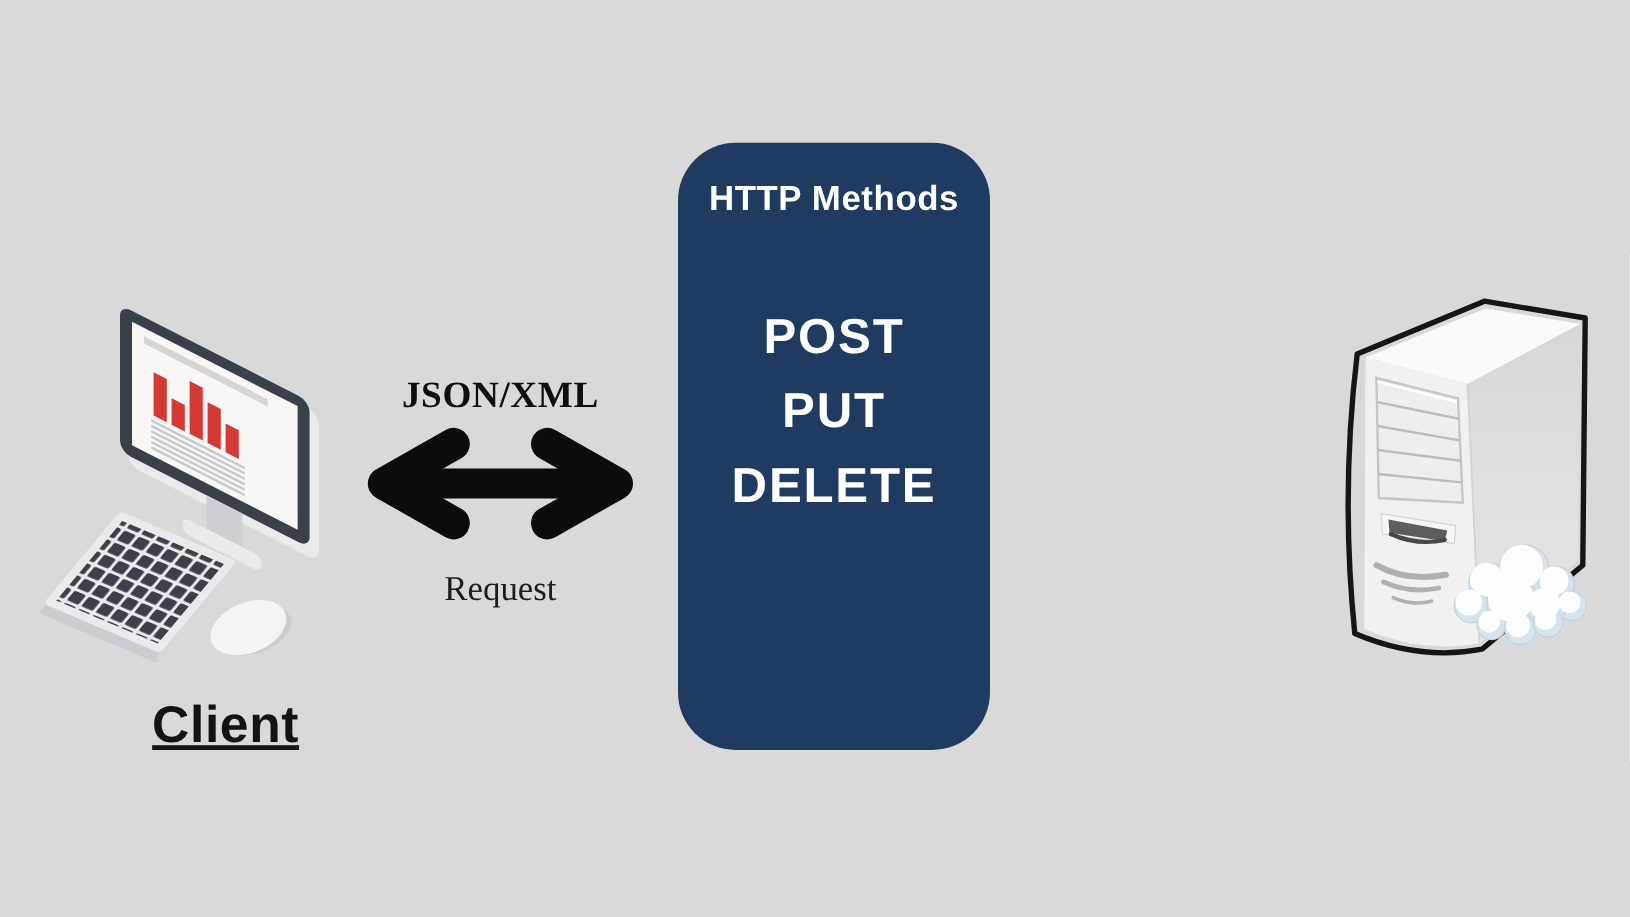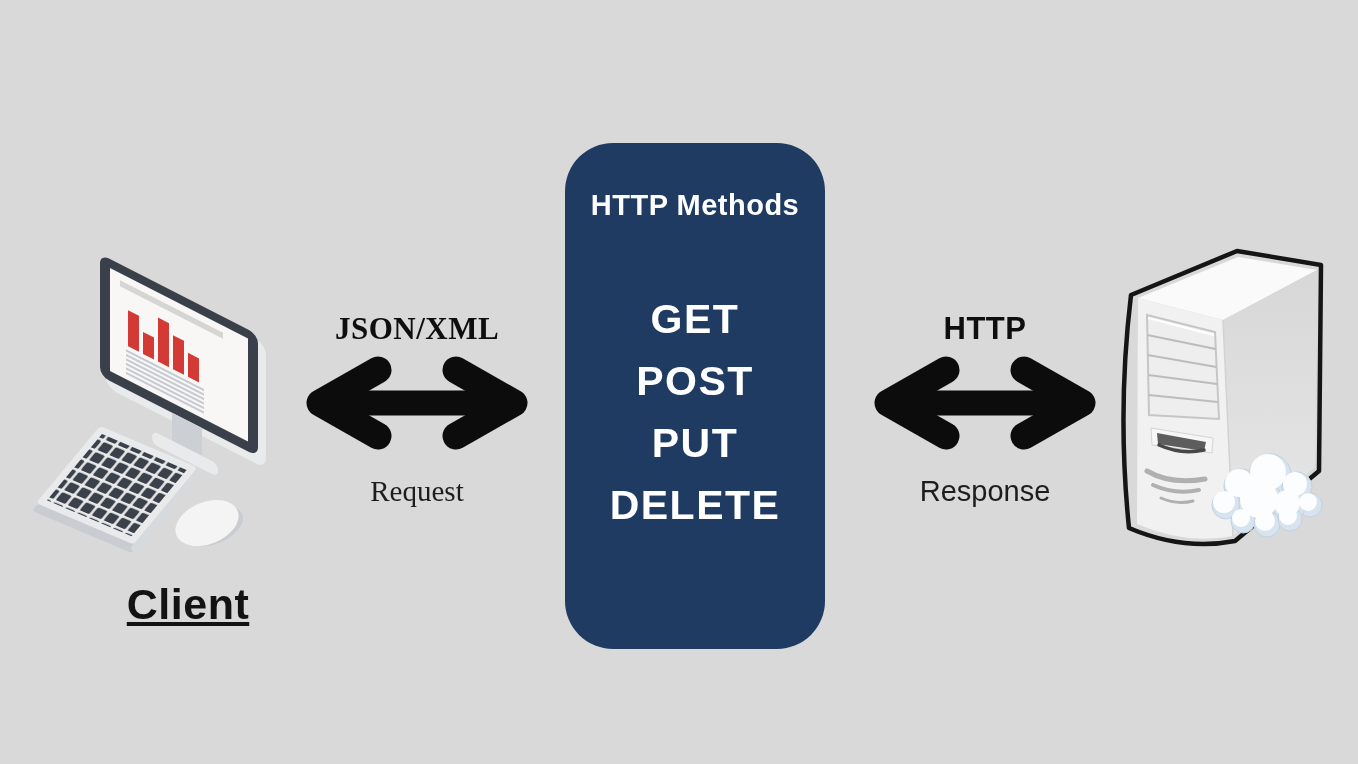--- a/index.html
+++ b/index.html
@@ -10,27 +10,27 @@
     font-family:"Liberation Sans", sans-serif;
     overflow:hidden;
     color:var(--ink,#141414);
   }
   .illu{position:absolute;}
   .client-illu{left:28px;top:232px;}
   .server-illu{left:1113px;top:243px;}
 
   .panel{
     position:absolute;
-    left:565px;top:143px;
+    left:565px;top:119px;
     width:260px;height:506px;
     background:var(--navy,#1f3b61);
     border-radius:48px;
     text-align:center;
     box-sizing:border-box;
-    padding-top:45px;
+    padding-top:30px;
     color:#fff;
   }
   .panel-title{
     font-size:29px;font-weight:600;letter-spacing:.5px;line-height:1.2;
   }
   .methods{
     margin-top:76px;
     display:flex;flex-direction:column;gap:21px;
   }
   .method{
@@ -124,36 +124,26 @@
       <line class="arrow-stroke" x1="18" y1="48" x2="212" y2="48" stroke-width="25" stroke-linecap="round"></line>
       <path class="arrow-stroke" d="M76,15 L18,48 L76,81" fill="none" stroke-width="27" stroke-linecap="round" stroke-linejoin="round"></path>
       <path class="arrow-stroke" d="M154,15 L212,48 L154,81" fill="none" stroke-width="27" stroke-linecap="round" stroke-linejoin="round"></path>
     </svg>
     <div class="flow-bottom">Request</div>
   </div>
 
   <div class="panel">
     <div class="panel-title">HTTP Methods</div>
     <div class="methods">
-      <div class="method">GET</div>
       <div class="method">POST</div>
       <div class="method">PUT</div>
       <div class="method">DELETE</div>
     </div>
   </div>
 
-  <div class="flow flow-right">
-    <div class="flow-top">HTTP</div>
-    <svg class="flow-arrow" width="230" height="96" viewBox="0 0 230 96">
-      <line class="arrow-stroke" x1="18" y1="48" x2="212" y2="48" stroke-width="25" stroke-linecap="round"></line>
-      <path class="arrow-stroke" d="M76,15 L18,48 L76,81" fill="none" stroke-width="27" stroke-linecap="round" stroke-linejoin="round"></path>
-      <path class="arrow-stroke" d="M154,15 L212,48 L154,81" fill="none" stroke-width="27" stroke-linecap="round" stroke-linejoin="round"></path>
-    </svg>
-    <div class="flow-bottom">Response</div>
-  </div>
 
   <svg class="illu server-illu" width="230" height="310" viewBox="0 0 230 310">
     <defs>
       <linearGradient id="sideg" x1="0" y1="0" x2="0" y2="1">
         <stop offset="0" stop-color="#d7d7d7"></stop>
         <stop offset="1" stop-color="#e7e7e7"></stop>
       </linearGradient>
     </defs>
 
     <path d="M25,55 L125,14 L204,27 L110,77 Z" fill="#fafafa"></path>

